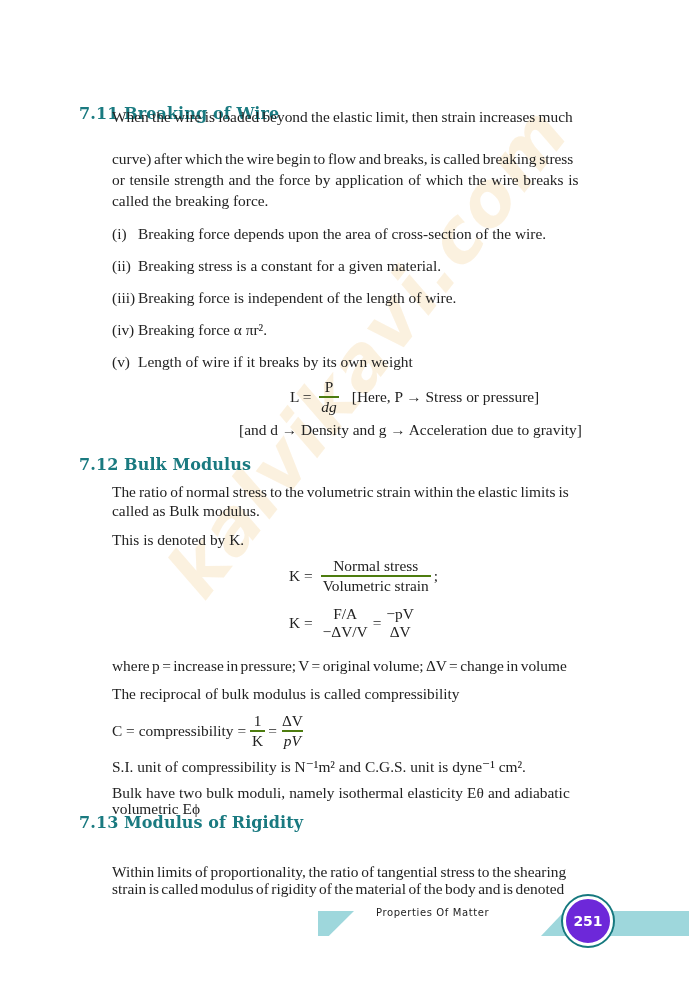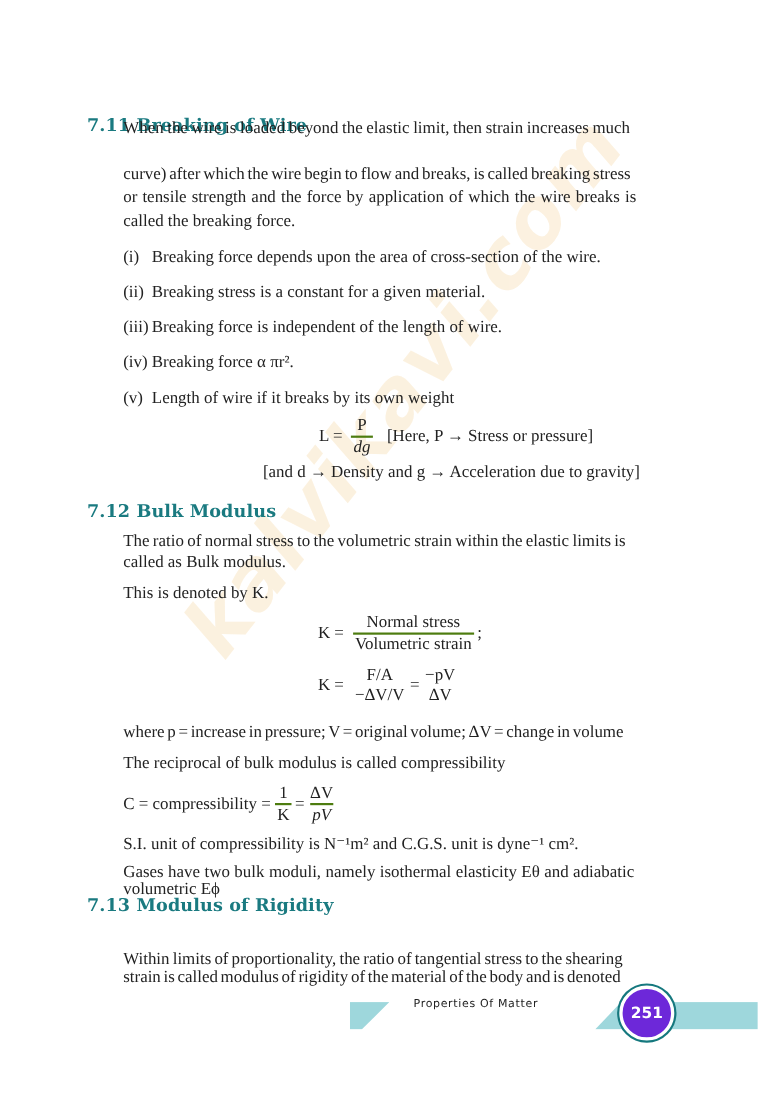--- a/index.html
+++ b/index.html
@@ -128,21 +128,21 @@
       <span class="d">K</span>
     </span>
     <span>=</span>
     <span class="frac">
       <span class="n">ΔV</span>
       <span class="d" style="font-style:italic;">pV</span>
     </span>
   </div>
 
   <div class="abs line" style="left:112px; top:758px;">S.I. unit of compressibility is N⁻¹m² and C.G.S. unit is dyne⁻¹ cm².</div>
-  <div class="abs line" style="left:112px; top:785px; line-height:16px; word-spacing:0.2px;">Gases have two bulk moduli, namely isothermal elasticity Eθ and adiabatic</div>
+  <div class="abs line" style="left:112px; top:785px; line-height:16px; word-spacing:0.2px;">Bulk have two bulk moduli, namely isothermal elasticity Eθ and adiabatic</div>
   <div class="abs line" style="left:112px; top:801px; line-height:16px;">volumetric Eϕ</div>
 
   <div class="abs heading" style="left:79px; top:813px;">7.13 Modulus of Rigidity</div>
   <div class="abs line" style="left:112px; top:863px; line-height:17px; word-spacing:-1px;">Within limits of proportionality, the ratio of tangential stress to the shearing</div>
   <div class="abs line" style="left:112px; top:880px; line-height:17px; word-spacing:-1.4px;">strain is called modulus of rigidity of the material of the body and is denoted</div>
 
   <div class="footer-left"></div>
   <div class="footer-right"></div>
   <div class="footer-title">Properties Of Matter</div>
   <div class="page-badge">

